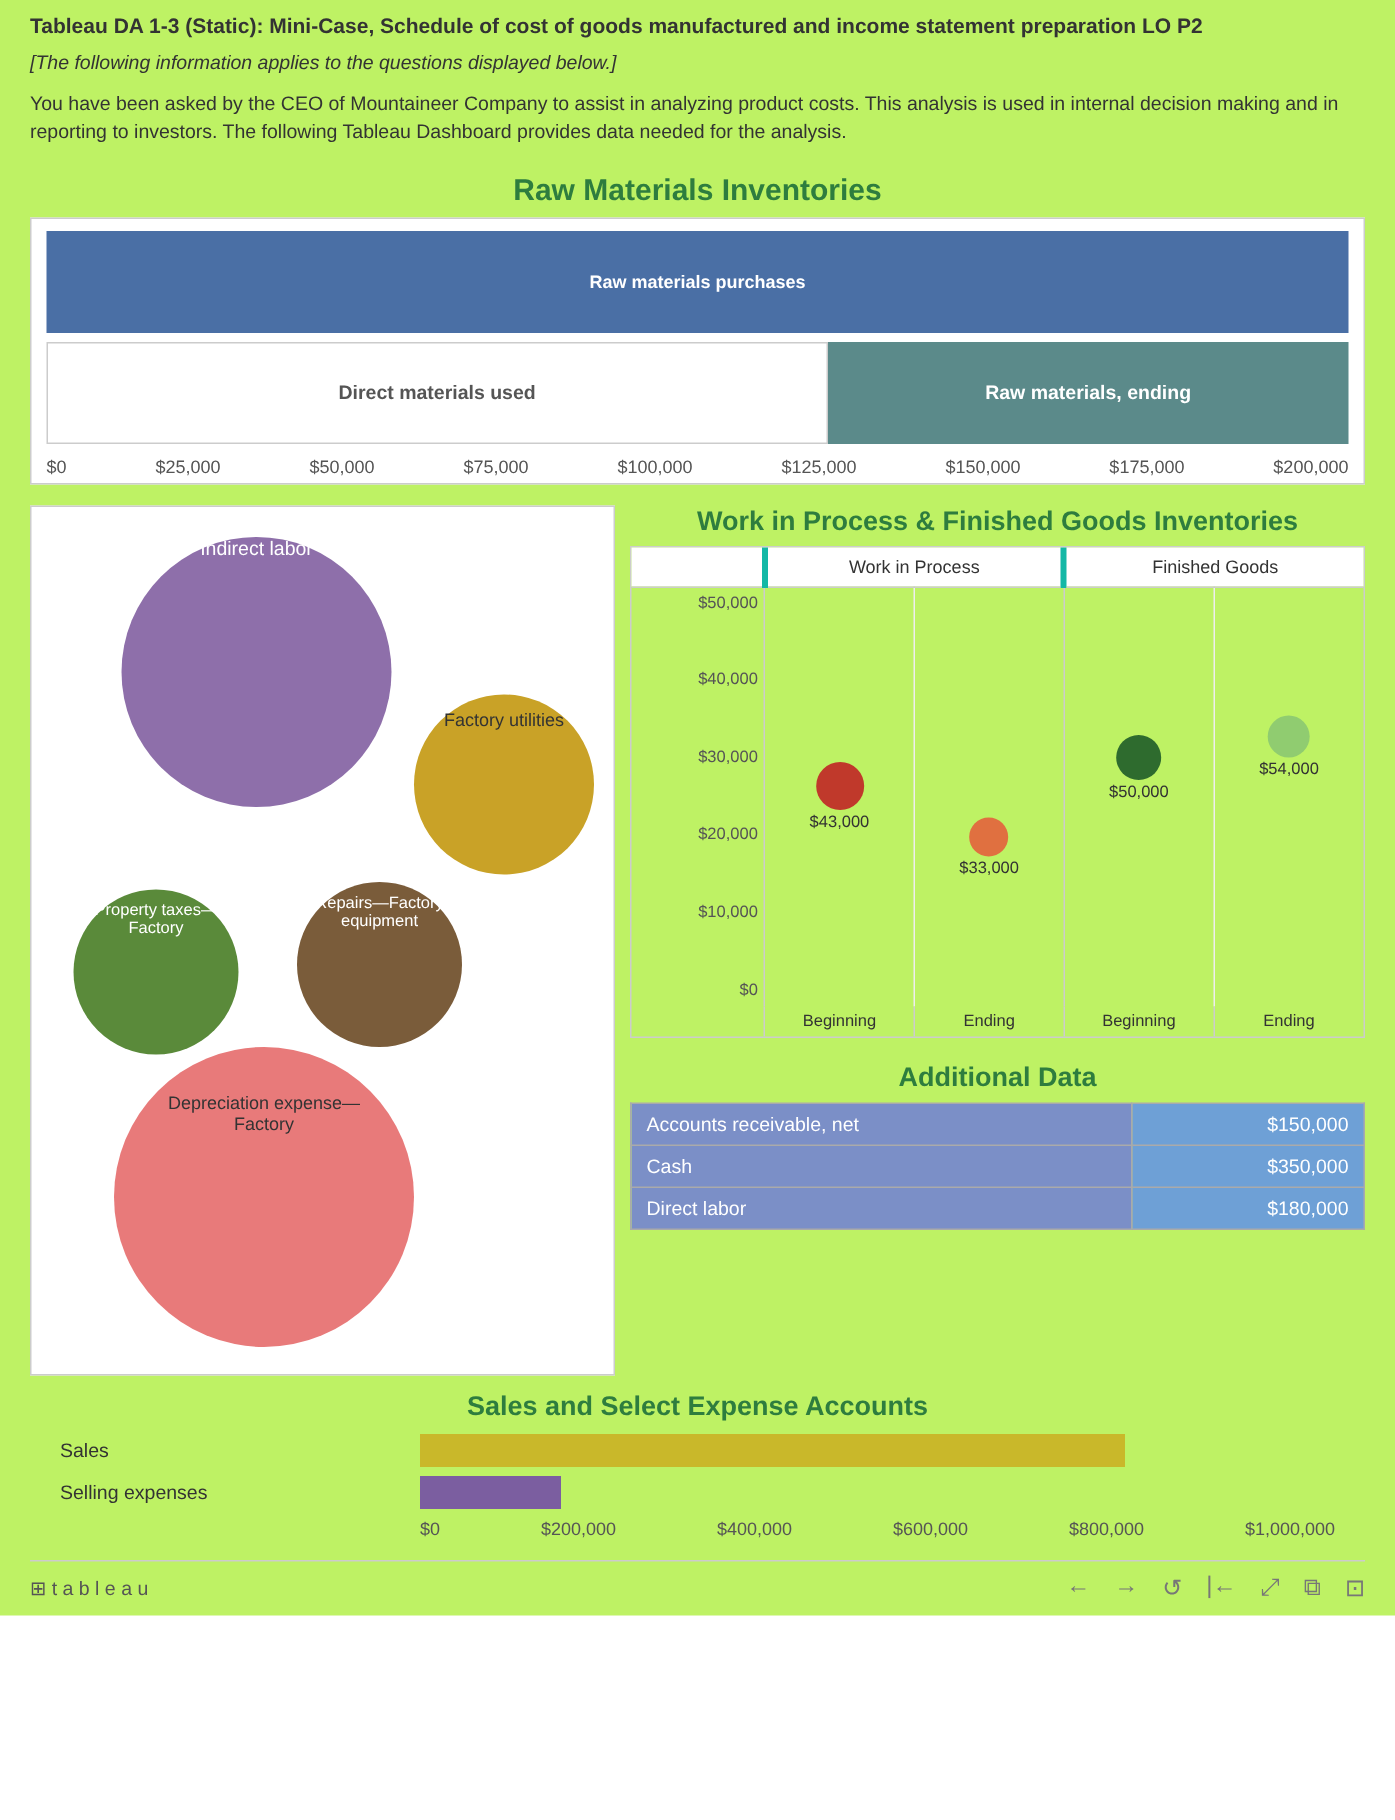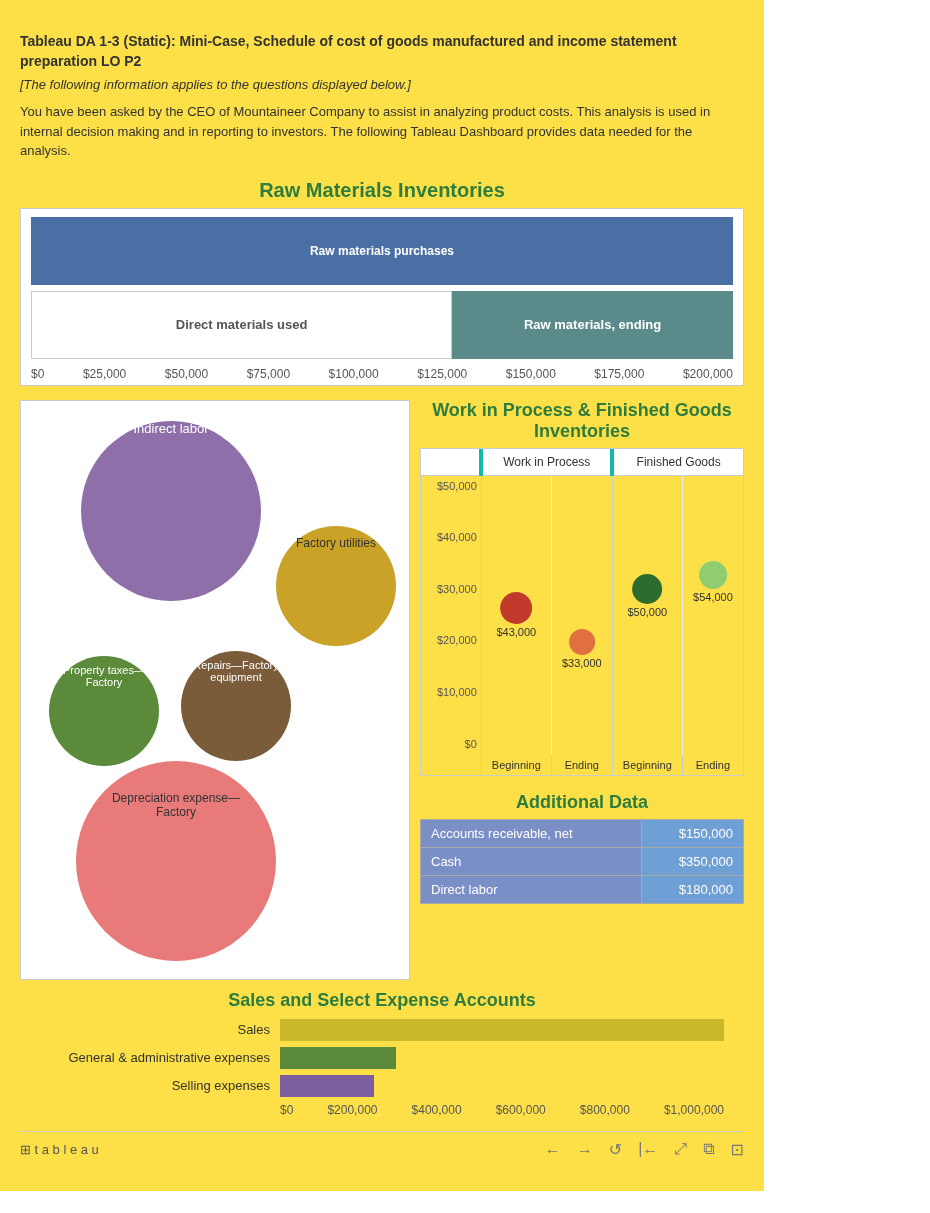--- a/index.html
+++ b/index.html
@@ -5,23 +5,23 @@
     * { box-sizing: border-box; margin: 0; padding: 0; }
     body {
       font-family: Arial, sans-serif;
       font-size: 13px;
       background: #fff;
       width: 930px;
       min-height: 1213px;
       color: #333;
     }
     .page-container {
-      width: 764px;
-      padding: 32px 20px;
-      background: #fde047;
+      width: 930px;
+      padding: 8px 20px;
+      background: #bef264;
     }
     .title {
       font-weight: bold;
       font-size: 14px;
       margin-bottom: 6px;
       line-height: 1.4;
     }
     .subtitle-italic {
       font-style: italic;
       font-size: 13px;
@@ -230,21 +230,20 @@
       padding: 0 20px;
     }
     .sales-row {
       display: flex;
       align-items: center;
       margin-bottom: 6px;
       font-size: 13px;
     }
     .sales-label {
       width: 240px;
-      text-align: right;
       padding-right: 10px;
       flex-shrink: 0;
     }
     .sales-bar {
       height: 22px;
       display: block;
     }
     .sales-x-axis {
       display: flex;
       margin-left: 240px;
@@ -327,21 +326,21 @@
       </div>
 
       <div class="bubble" style="width:120px;height:120px;background:#c9a227;top:125px;left:255px;color:#333;font-size:12px;text-align:center;padding:10px;">
         <span>Factory utilities</span>
       </div>
 
       <div class="bubble" style="width:110px;height:110px;background:#5a8a3a;top:255px;left:28px;color:#fff;font-size:11px;text-align:center;padding:8px;">
         <span>Property taxes—Factory</span>
       </div>
 
-      <div class="bubble" style="width:110px;height:110px;background:#7a5c3a;top:250px;left:160px;color:#fff;font-size:11px;text-align:center;padding:8px;">
+      <div class="bubble" style="width:110px;height:110px;background:#7a5c3a;top:250px;left:177px;color:#fff;font-size:11px;text-align:center;padding:8px;">
         <span>Repairs—Factory equipment</span>
       </div>
 
       <div class="bubble" style="width:200px;height:200px;background:#e87a7a;top:360px;left:55px;color:#333;font-size:12px;text-align:center;padding:30px;">
         <span>Depreciation expense—Factory</span>
       </div>
     </div>
 
     <div class="right-panel">
 
@@ -435,24 +434,20 @@
 
   <div class="sales-section">
     <div class="sales-title">Sales and Select Expense Accounts</div>
     <div class="sales-chart-container">
 
       <div class="sales-row">
         <div class="sales-label">Sales</div>
         <div class="sales-bar" style="width:470px;background:#c9b82a;"></div>
       </div>
 
-      <div class="sales-row">
-        <div class="sales-label">General &amp; administrative expenses</div>
-        <div class="sales-bar" style="width:116px;background:#5a8a3a;"></div>
-      </div>
 
       <div class="sales-row">
         <div class="sales-label">Selling expenses</div>
         <div class="sales-bar" style="width:94px;background:#7b5ea0;"></div>
       </div>
 
       <div class="sales-x-axis">
         <span>$0</span>
         <span>$200,000</span>
         <span>$400,000</span>

